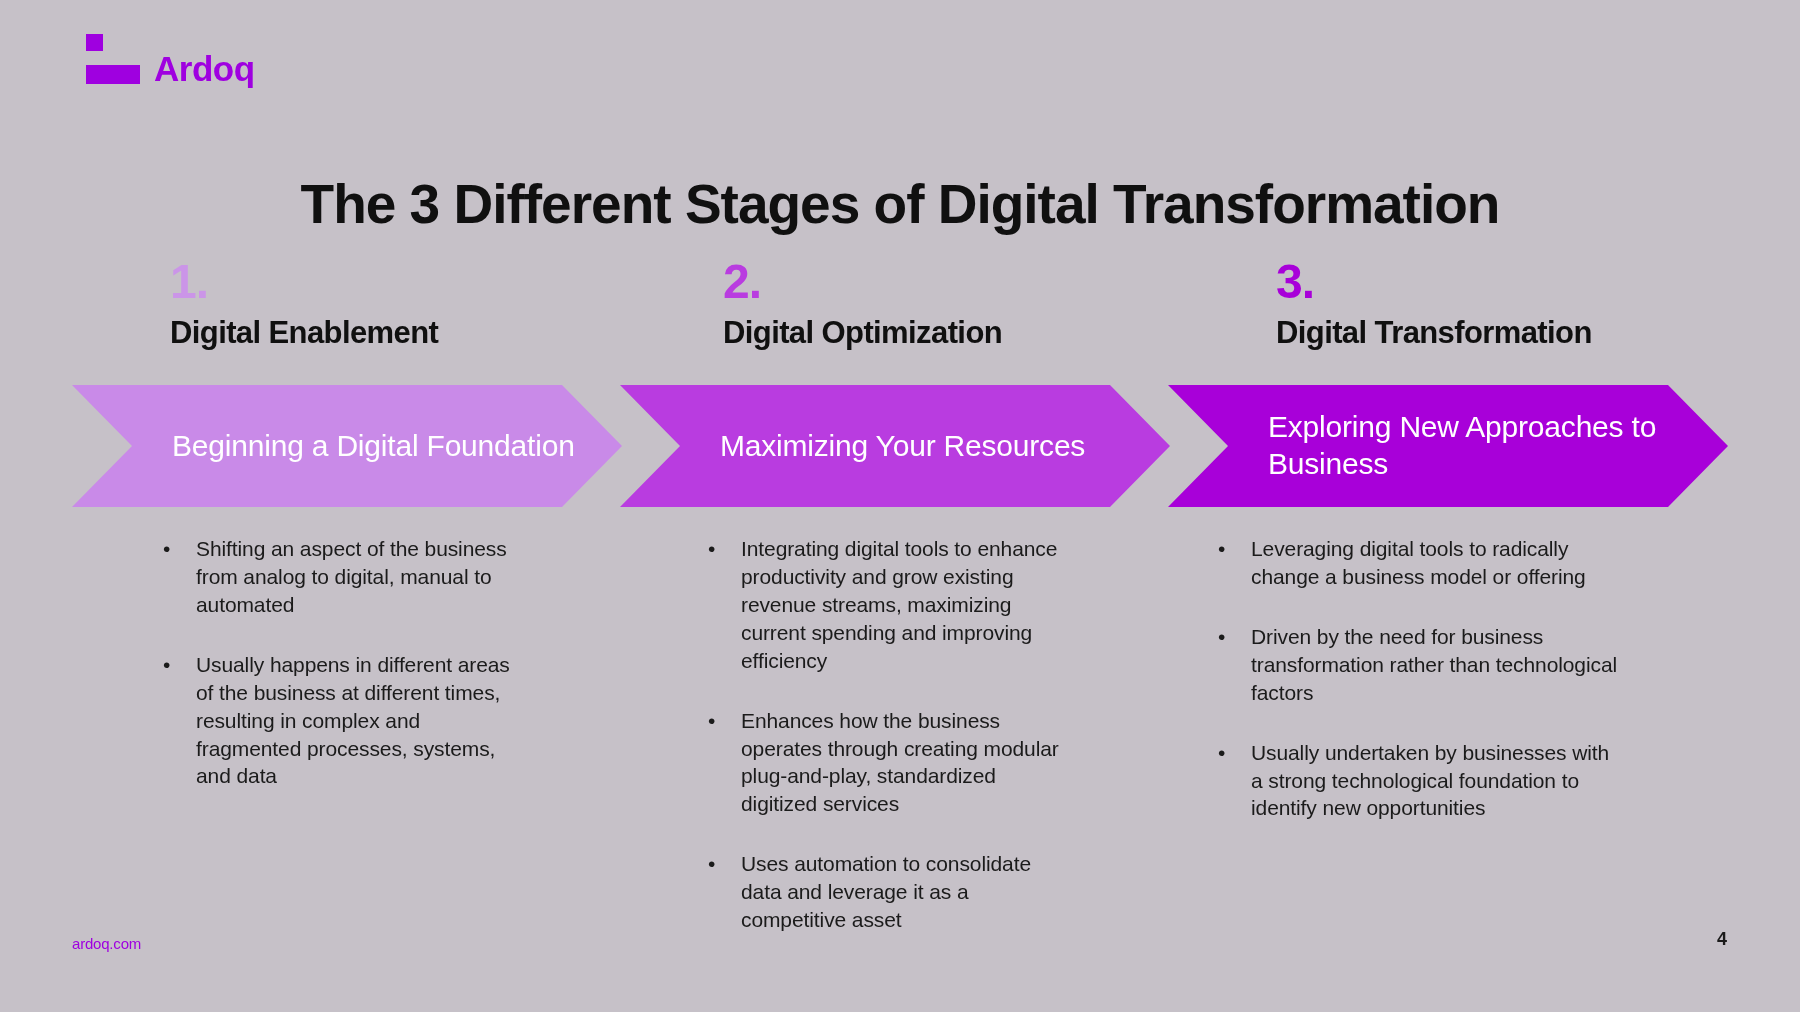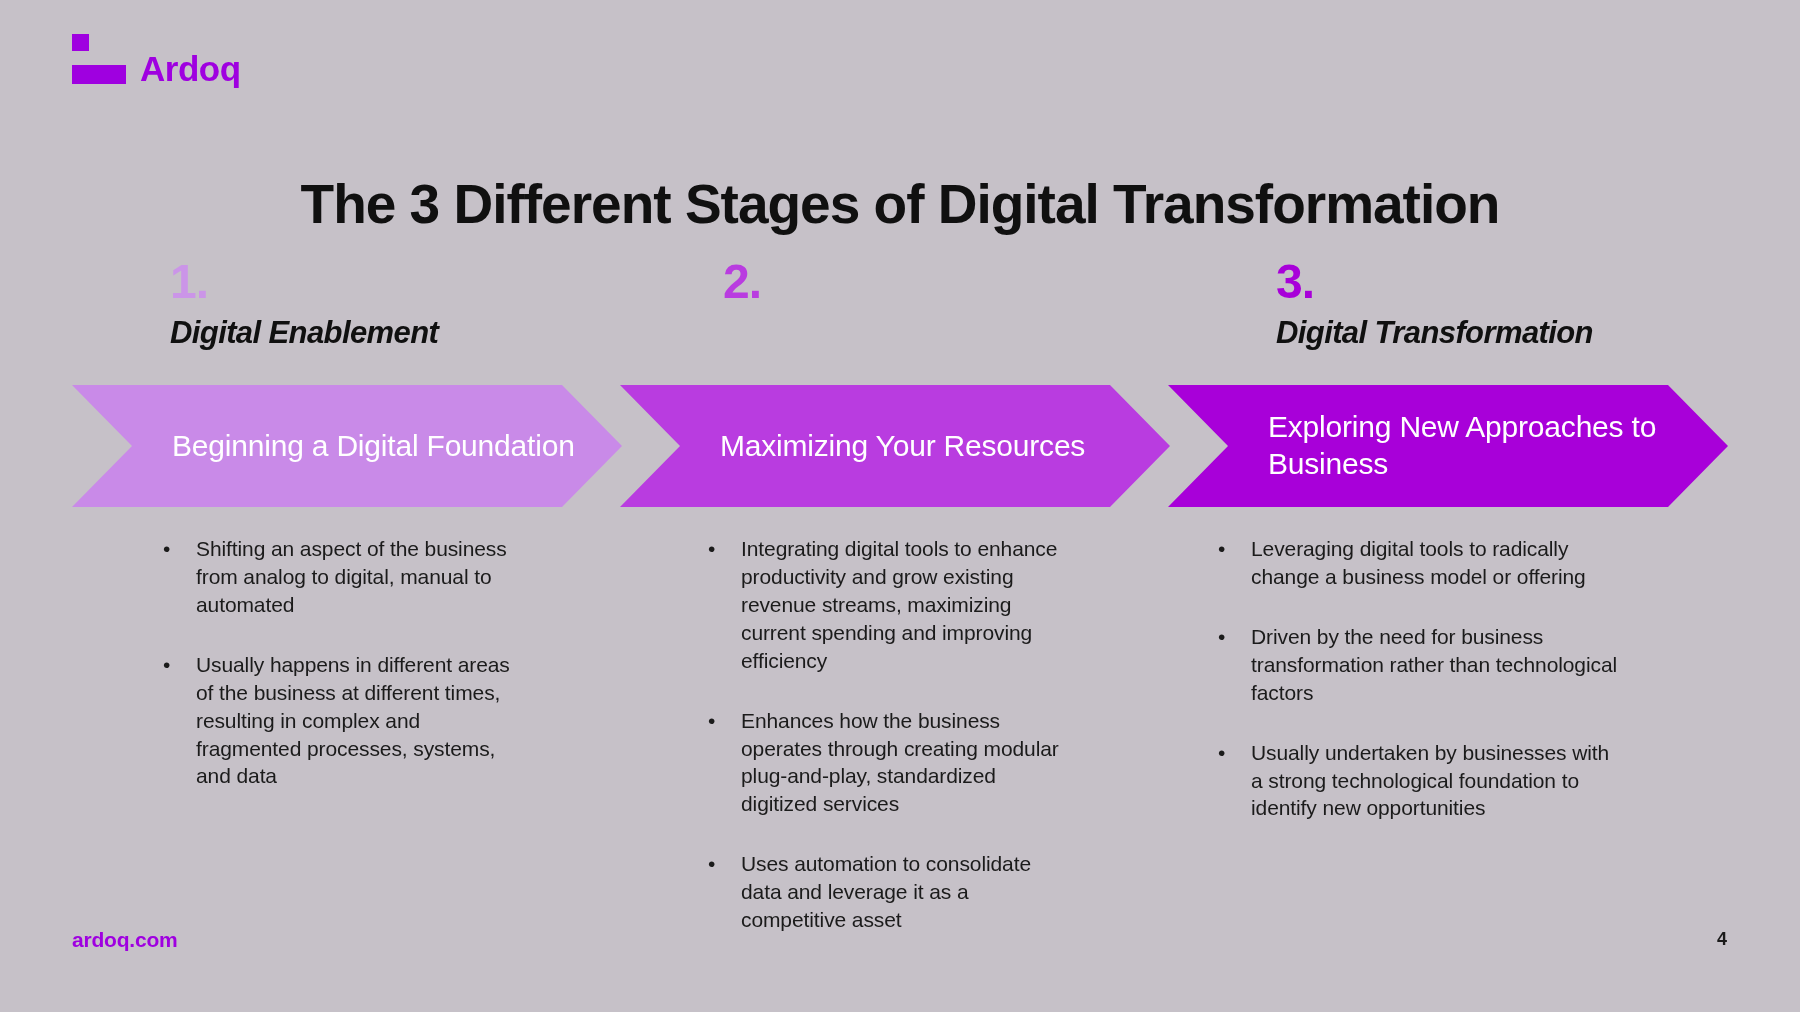--- a/index.html
+++ b/index.html
@@ -8,21 +8,21 @@
     background:#c6c1c8;
     font-family:"Liberation Sans", sans-serif;
     color:#141414;
     position:relative;
     overflow:hidden;
   }
 
   
   .header {
     position:absolute;
-    top:0; left:0; right:0; height:120px;padding-left:44px;
+    top:0; left:14px; right:0; height:120px;padding-left:44px;
   }
   .logo {
     position:absolute;
     left:72px; top:32px;
     display:flex; align-items:flex-end; gap:14px;
   }
   .logo-mark {
     position:relative;
     width:54px; height:58px;
   }
@@ -92,21 +92,20 @@
     line-height:1;
     letter-spacing:-1px;
   }
   .stage-title {
     font-size:31px;
     font-weight:bold;
     letter-spacing:-0.6px;
     line-height:1;
     margin-top:11px;
     color:#101010;
-    font-style:italic;
   }
 
   
   .arrows {
     position:absolute;
     top:385px; left:0;
     width:1589px; height:122px;
   }
   .arrow {
     position:absolute;
@@ -165,22 +164,22 @@
     flex:0 0 33px;
     font-size:21px;
     line-height:1.33;
   }
   .bullet-text { flex:1; }
 
   
   .footer-link {
     position:absolute;
     left:72px; bottom:60px;
-    font-size:21px;
-    font-weight:bold;
+    font-size:15px;
+    font-weight:normal;
     color:#9f00e0;
     letter-spacing:-0.2px;
   }
   .footer-page {
     position:absolute;
     right:73px; bottom:62px;
     font-size:18px;
     font-weight:bold;
     color:#1b1b1b;
   }
@@ -203,20 +202,21 @@
 <div class="columns">
   <div class="col col-1">
     <div class="col-head">
       <div class="stage-num" style="color: rgb(203, 149, 232);">1.</div>
       <div class="stage-title">Digital Enablement</div>
     </div>
   </div>
   <div class="col">
     <div class="col-head">
       <div class="stage-num" style="color: rgb(185, 60, 224);">2.</div>
+      <div class="stage-title">Digital Optimization</div>
     </div>
   </div>
   <div class="col">
     <div class="col-head">
       <div class="stage-num" style="color: rgb(168, 0, 217);">3.</div>
       <div class="stage-title">Digital Transformation</div>
     </div>
   </div>
 </div>
 

